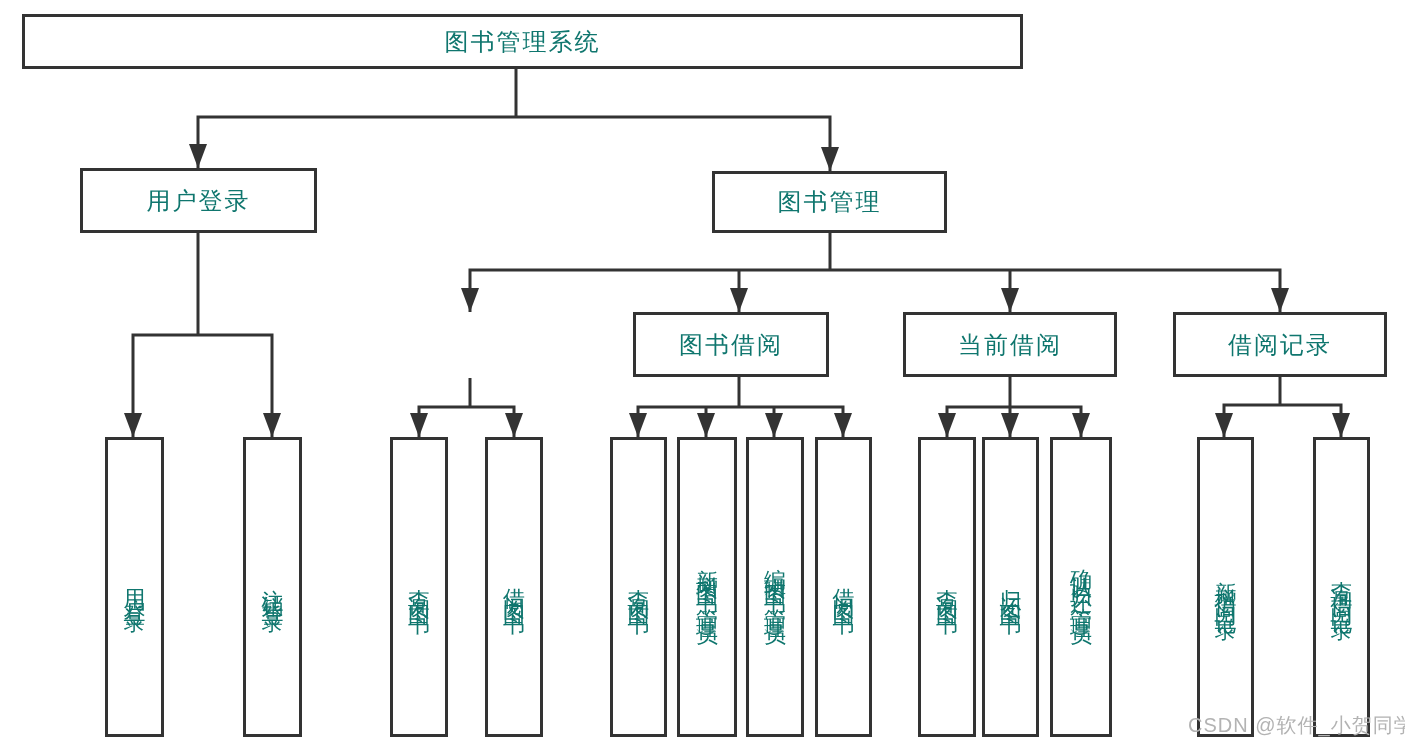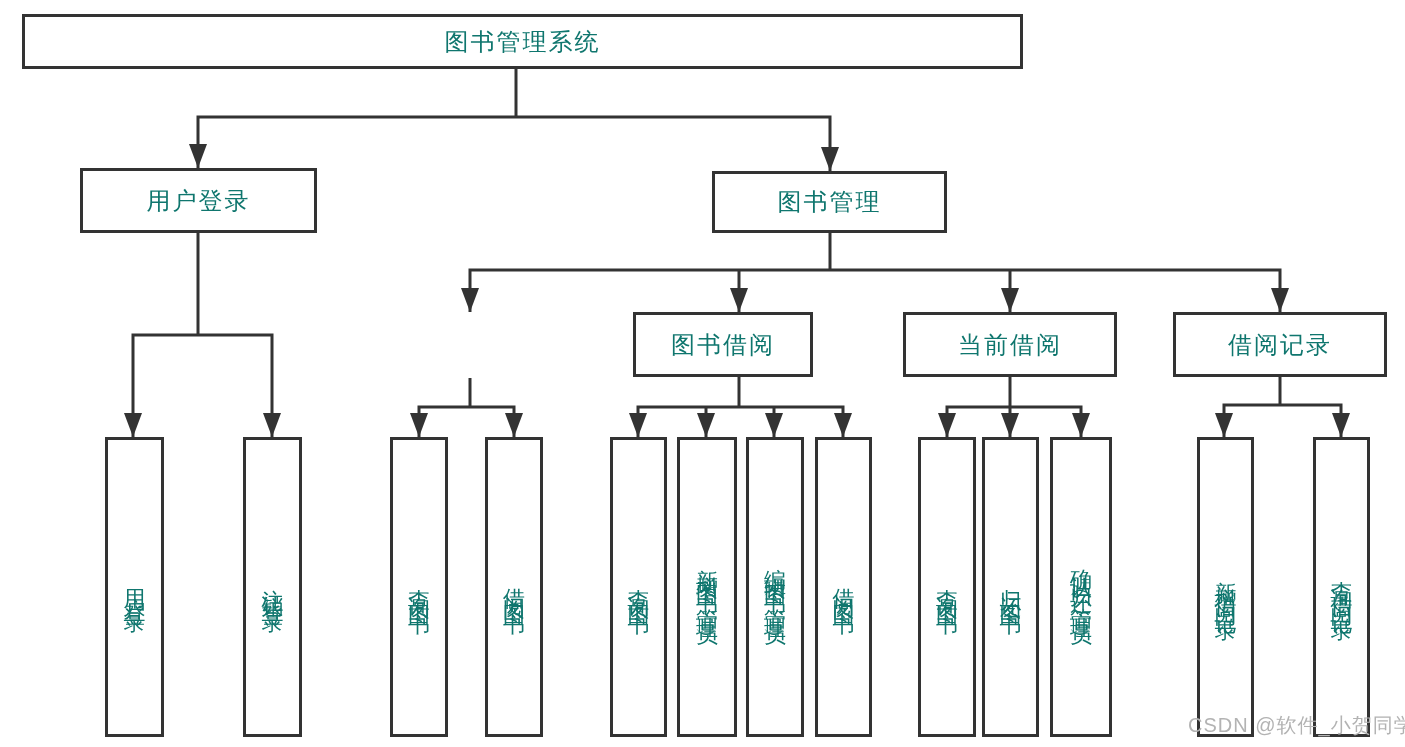--- a/index.html
+++ b/index.html
@@ -125,21 +125,21 @@
     <span>图书管理系统</span>
   </div>
 
   <div class="node hnode" style="left:80px; top:168px; width:237px; height:65px;">
     <span>用户登录</span>
   </div>
   <div class="node hnode" style="left:712px; top:171px; width:235px; height:62px;">
     <span>图书管理</span>
   </div>
 
-  <div class="node hnode" style="left:633px; top:312px; width:180px; height:65px;">
+  <div class="node hnode" style="left:633px; top:312px; width:196px; height:65px;">
     <span>图书借阅</span>
   </div>
   <div class="node hnode" style="left:903px; top:312px; width:214px; height:65px;">
     <span>当前借阅</span>
   </div>
   <div class="node hnode" style="left:1173px; top:312px; width:214px; height:65px;">
     <span>借阅记录</span>
   </div>
 
   <div class="node leaf" style="left:105px; top:437px; width:59px; height:300px;">

